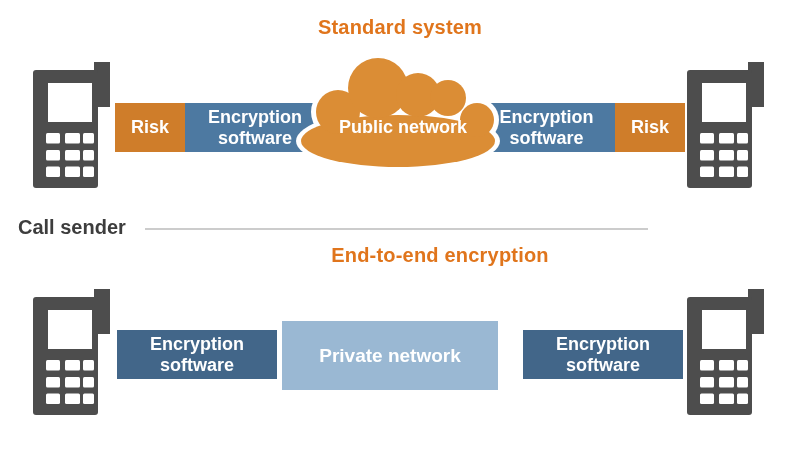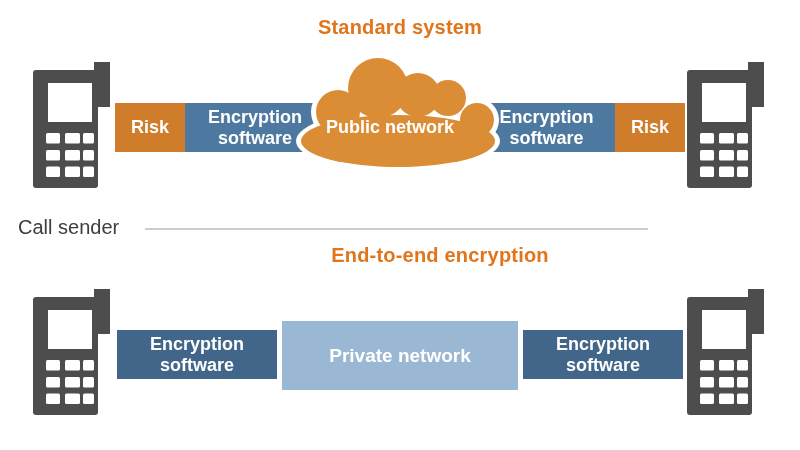--- a/index.html
+++ b/index.html
@@ -47,50 +47,50 @@
   .light-box  { background: #9ab8d3; }
 
   
   #risk-left  { left: 115px; top: 103px; width: 70px;  height: 49px; }
   #enc-top-left  { left: 185px; top: 103px; width: 140px; height: 49px; }
   #enc-top-right { left: 478px; top: 103px; width: 137px; height: 49px; }
   #risk-right { left: 615px; top: 103px; width: 70px;  height: 49px; }
 
   
   #enc-bot-left  { left: 117px; top: 330px; width: 160px; height: 49px; }
-  #private-net   { left: 282px; top: 321px; width: 236px; height: 69px; font-size: 19px; }
+  #private-net   { left: 282px; top: 321px; width: 216px; height: 69px; font-size: 19px; }
   #enc-bot-right { left: 523px; top: 330px; width: 160px; height: 49px; }
 
   
   #cloud-svg { left: 290px; top: 50px; }
   #cloud-label {
     position: absolute;
-    left: 326px;
+    left: 303px;
     top: 117px;
     width: 164px;
-    text-align: left;
+    text-align: right;
     color: #ffffff;
     font-weight: bold;
     font-size: 18px;
     z-index: 3;
   }
 
   
   .phone { position: absolute; width: 78px; height: 126px; }
   #phone-top-left  { left: 33px;  top: 62px; }
   #phone-top-right { left: 687px; top: 62px; }
   #phone-bot-left  { left: 33px;  top: 289px; }
   #phone-bot-right { left: 687px; top: 289px; }
 
   
   .call-label {
     position: absolute;
     top: 216px;
     font-size: 20px;
-    font-weight: normal;
+    font-weight: bold;
     color: #3d3d3d;
   }
   #call-sender   { left: 18px; }
   #call-receiver { left: 664px; }
   #divider-line {
     position: absolute;
     left: 145px;
     top: 228px;
     width: 503px;
     height: 2px;

